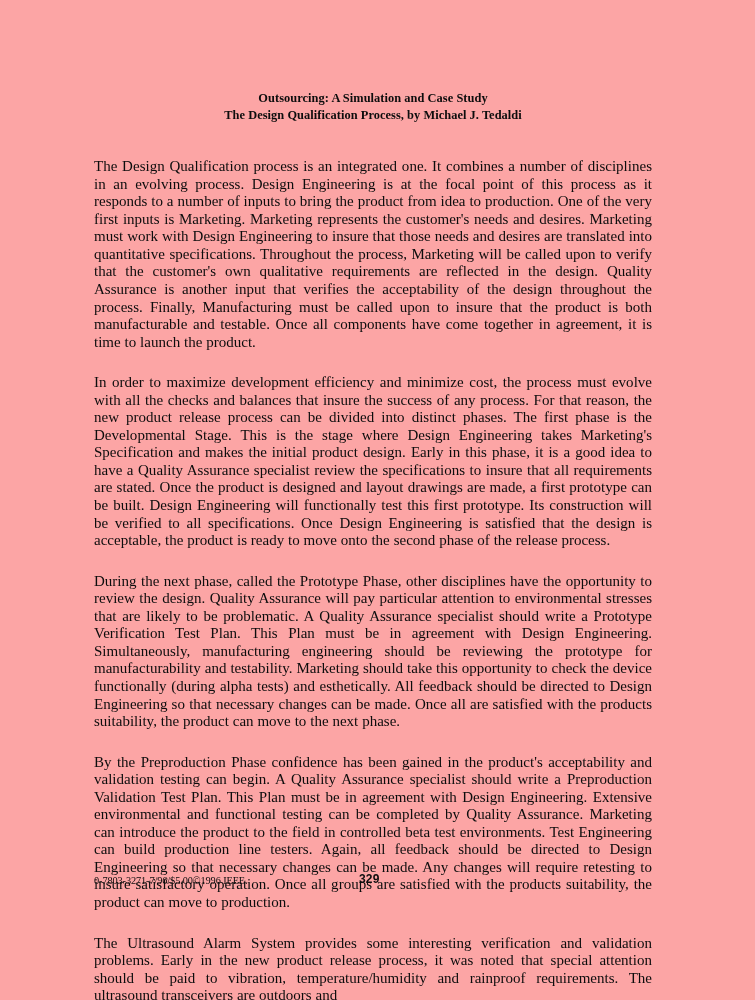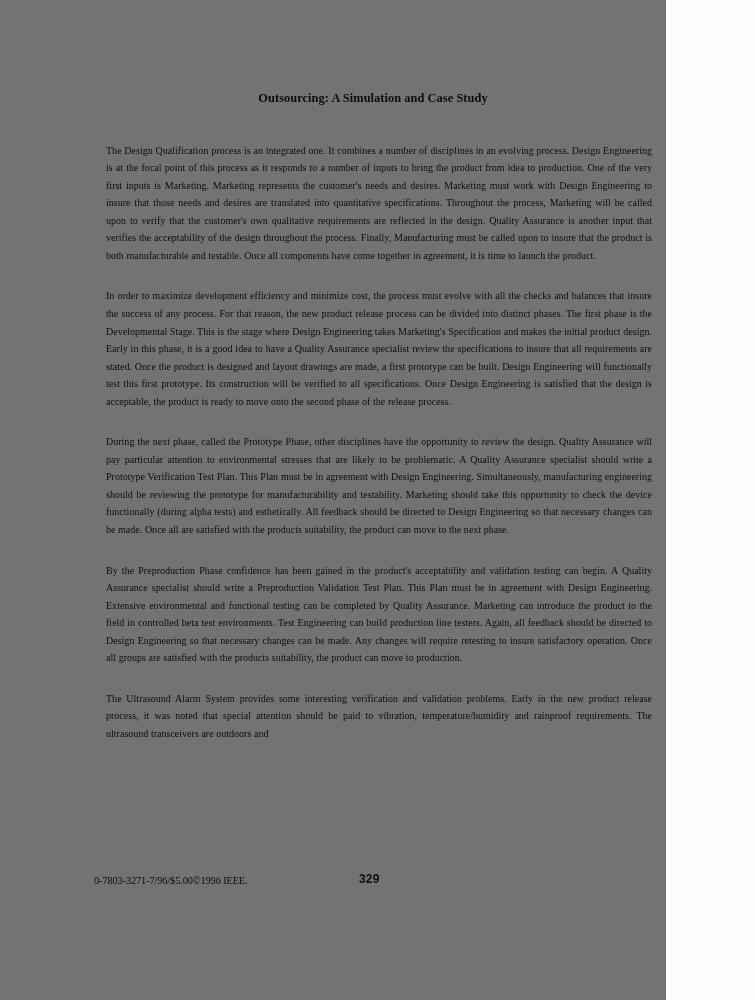--- a/index.html
+++ b/index.html
@@ -9,23 +9,23 @@
   body {
     width: 755px;
     height: 1000px;
     background: #fdfdfd;
     font-family: "Liberation Serif", "DejaVu Serif", serif;
     color: #0d0d0d;
     overflow: hidden;
   }
   .page {
     position: relative;
-    width: 666px;
+    width: 755px;
     height: 1000px;
-    background: #737373;
+    background: #fca5a5;
     box-sizing: border-box;
   }
   .content {
     position: absolute;
     left: 94px;
     top: 90px;
     width: 558px;
   }
   .title-block {
     text-align: center;
@@ -36,22 +36,22 @@
     margin: 0 0 0 0;
   }
   .title-line {
     display: block;
     white-space: nowrap;
   }
   .body-text {
     margin-top: 35px;
   }
   p.para {
-    margin: 0 0 23px 12px;
-    font-size: 10px;
+    margin: 0 0 23px 0;
+    font-size: 15px;
     line-height: 17.55px;
     text-align: justify;
     text-justify: inter-word;
     letter-spacing: 0.01px;
     word-spacing: 0.1px;
   }
   p.para:last-child {
     margin-bottom: 0;
   }
   b.phase {
@@ -87,20 +87,21 @@
 </style>
 </head>
 <body>
 
 <div class="page">
 
   <div class="content">
 
     <div class="title-block">
       <span class="title-line">Outsourcing: A Simulation and Case Study</span>
+      <span class="title-line">The Design Qualification Process, by Michael J. Tedaldi</span>
     </div>
 
     <div class="body-text">
 
       <p class="para">
         <span>The Design Qualification process is an integrated one. It combines a number of disciplines in an evolving process. Design Engineering is at the focal point of this process as it responds to a number of inputs to bring the product from idea to production. One of the very first inputs is Marketing. Marketing represents the customer's needs and desires. Marketing must work with Design Engineering to insure that those needs and desires are translated into quantitative specifications. Throughout the process, Marketing will be called upon to verify that the customer's own qualitative requirements are reflected in the design. Quality Assurance is another input that verifies the acceptability of the design throughout the process. Finally, Manufacturing must be called upon to insure that the product is both manufacturable and testable. Once all  components have come together in agreement, it is time to launch the product.</span>
       </p>
 
       <p class="para">
         <span>In order to maximize development efficiency and minimize cost, the process must evolve with all the checks and balances that insure the success of any process. For that reason, the new product release process can be divided into distinct phases. The first phase is the </span><b class="phase">Developmental Stage</b><span>. This is the stage where Design Engineering takes Marketing's Specification and makes the initial product design. Early in this phase, it is a good idea to have a Quality Assurance specialist review the specifications to insure that all requirements are stated. Once the product is designed and layout drawings are made, a first prototype can be built. Design Engineering will functionally test this first prototype. Its construction will be verified to all specifications. Once Design Engineering is satisfied that the design is acceptable, the product is ready to move onto the second phase of the release process.</span>

